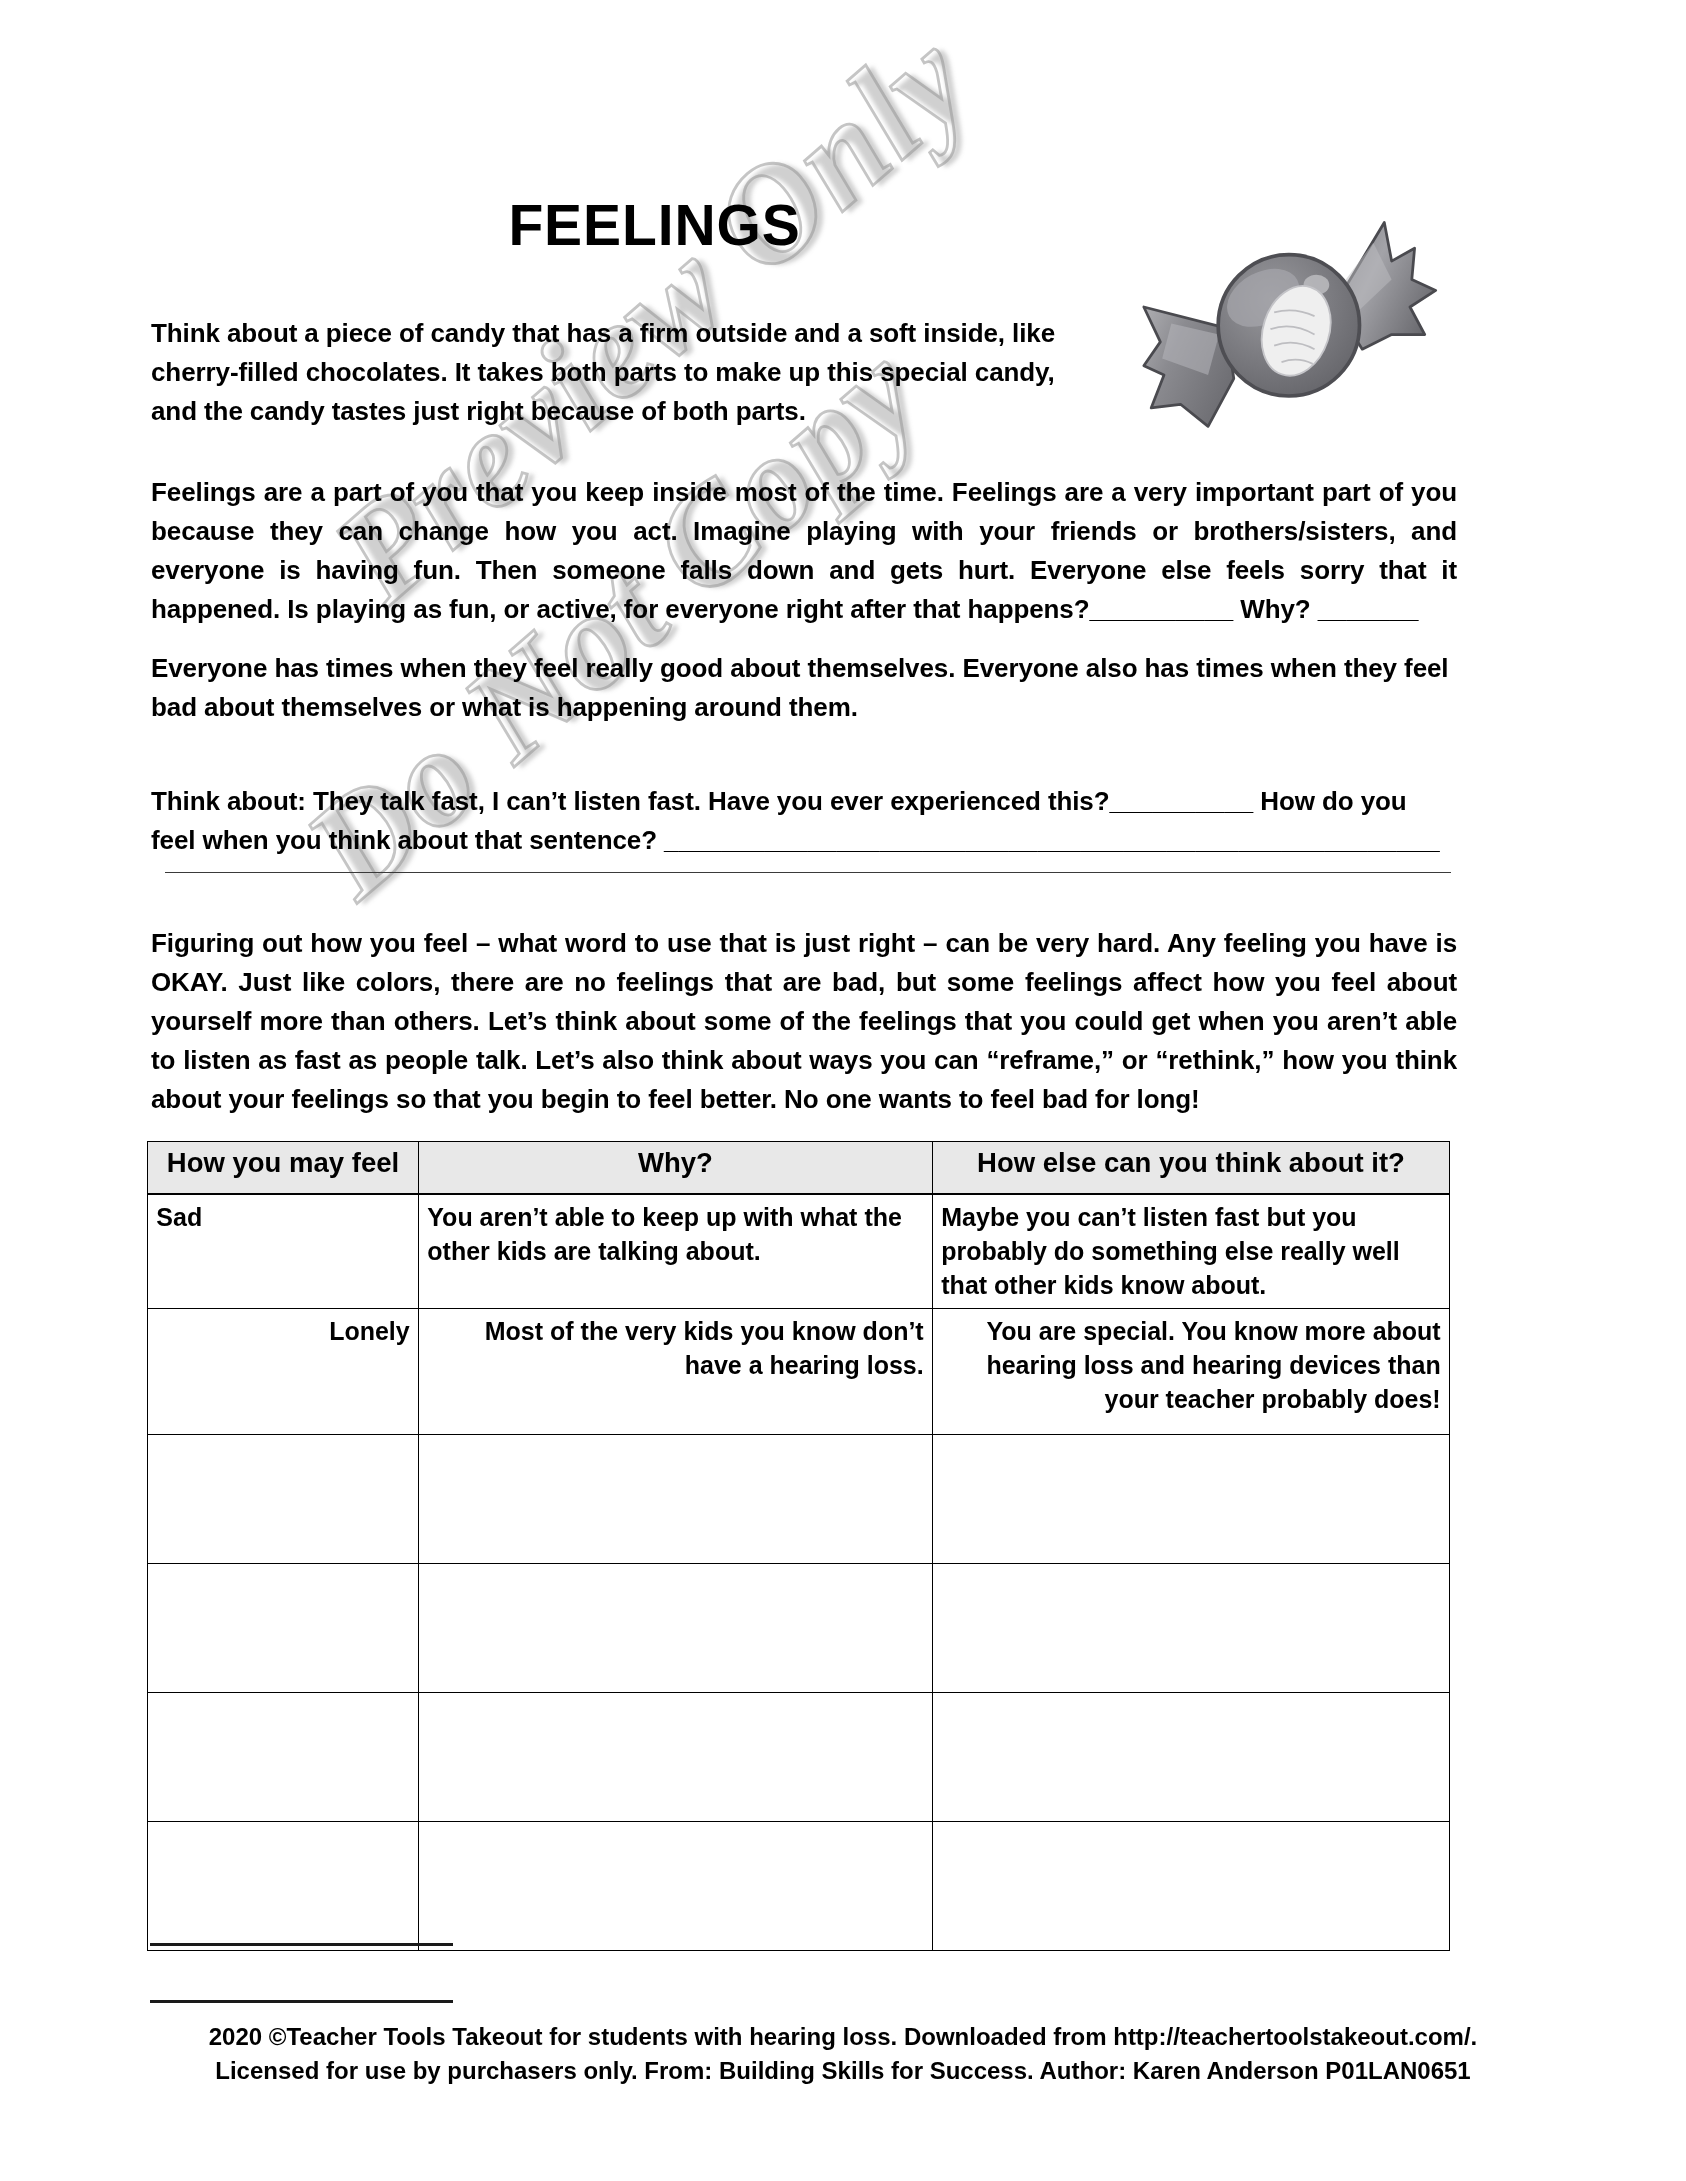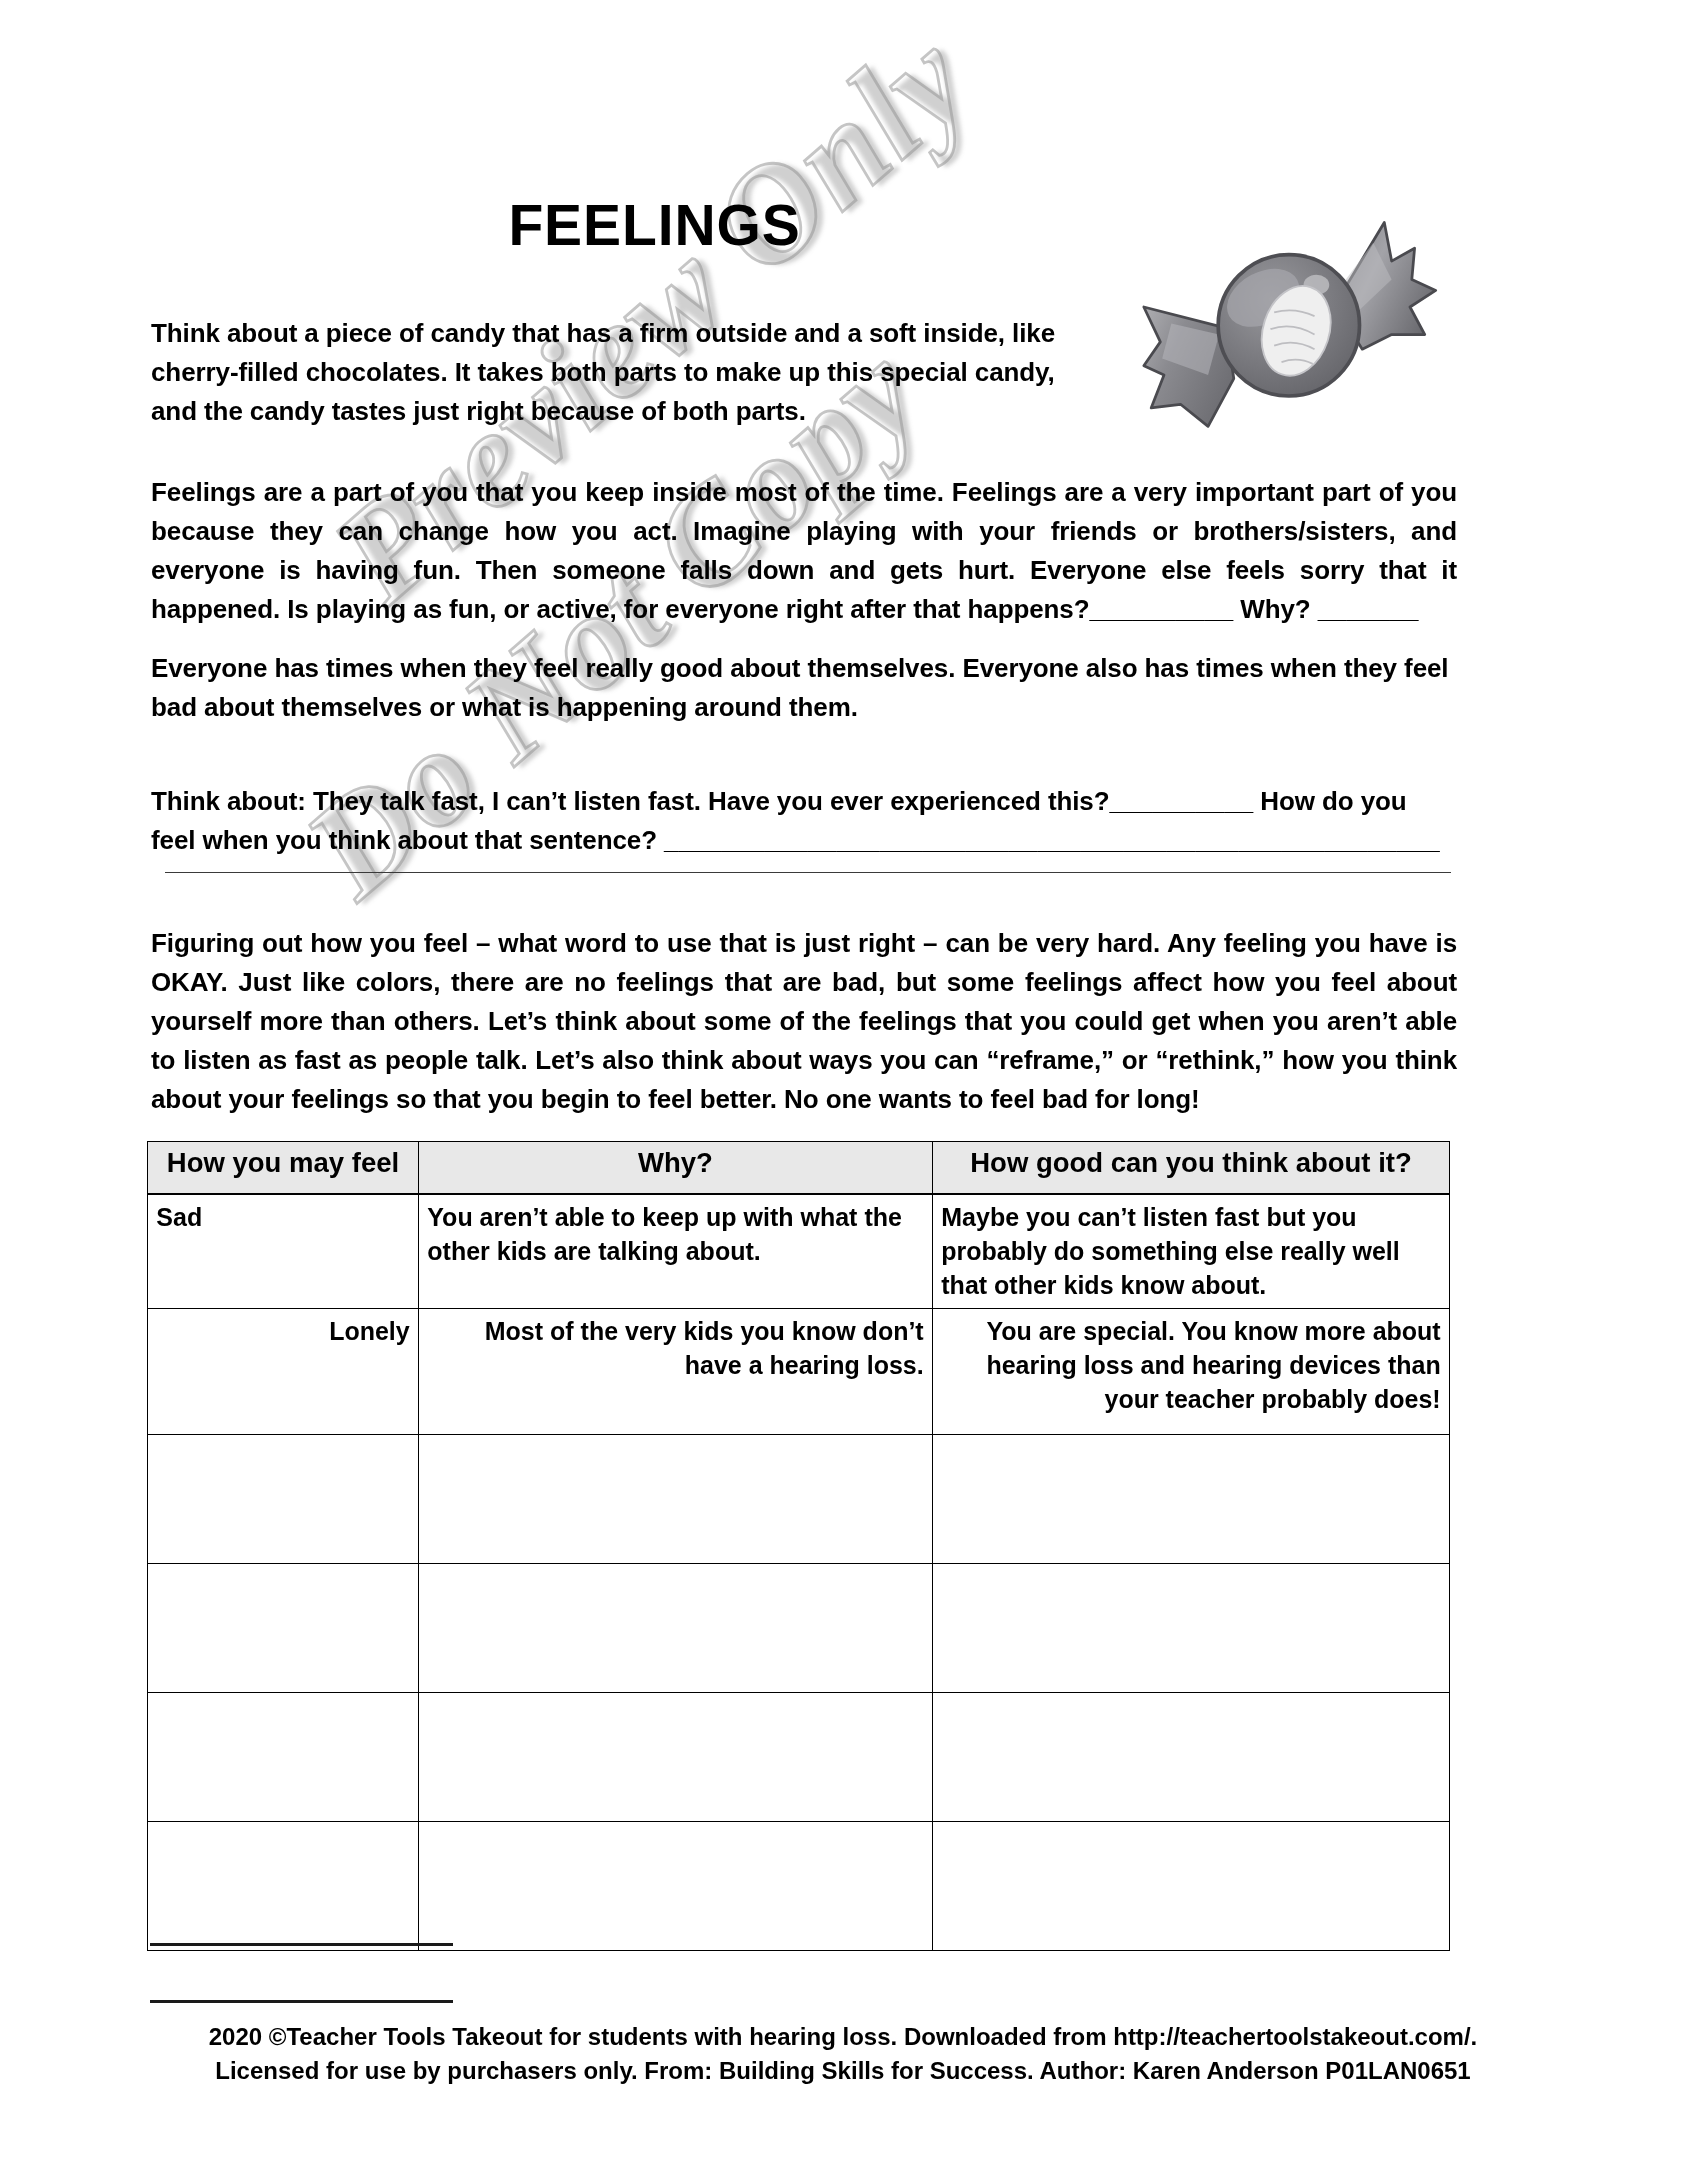--- a/index.html
+++ b/index.html
@@ -228,21 +228,21 @@
 
     <div class="blank-rule rule-full"></div>
 
     <p class="para p5">Figuring out how you feel – what word to use that is just right – can be very hard. Any feeling you have is OKAY. Just like colors, there are no feelings that are bad, but some feelings affect how you feel about yourself more than others. Let’s think about some of the feelings that you could get when you aren’t able to listen as fast as people talk. Let’s also think about ways you can “reframe,” or “rethink,” how you think about your feelings so that you begin to feel better. No one wants to feel bad for long!</p>
 
     <table class="tbl">
       <thead>
         <tr>
           <th class="col-a">How you may feel</th>
           <th class="col-b">Why?</th>
-          <th class="col-c">How good can you think about it?</th>
+          <th class="col-c">How else can you think about it?</th>
         </tr>
       </thead>
       <tbody>
         <tr class="row-tall">
           <td class="col-a">Sad</td>
           <td class="col-b">You aren’t able to keep up with what the other kids are talking about.</td>
           <td class="col-c">Maybe you can’t listen fast but you probably do something else really well that other kids know about.</td>
         </tr>
         <tr class="row-tall2">
           <td class="col-a">Lonely</td>

